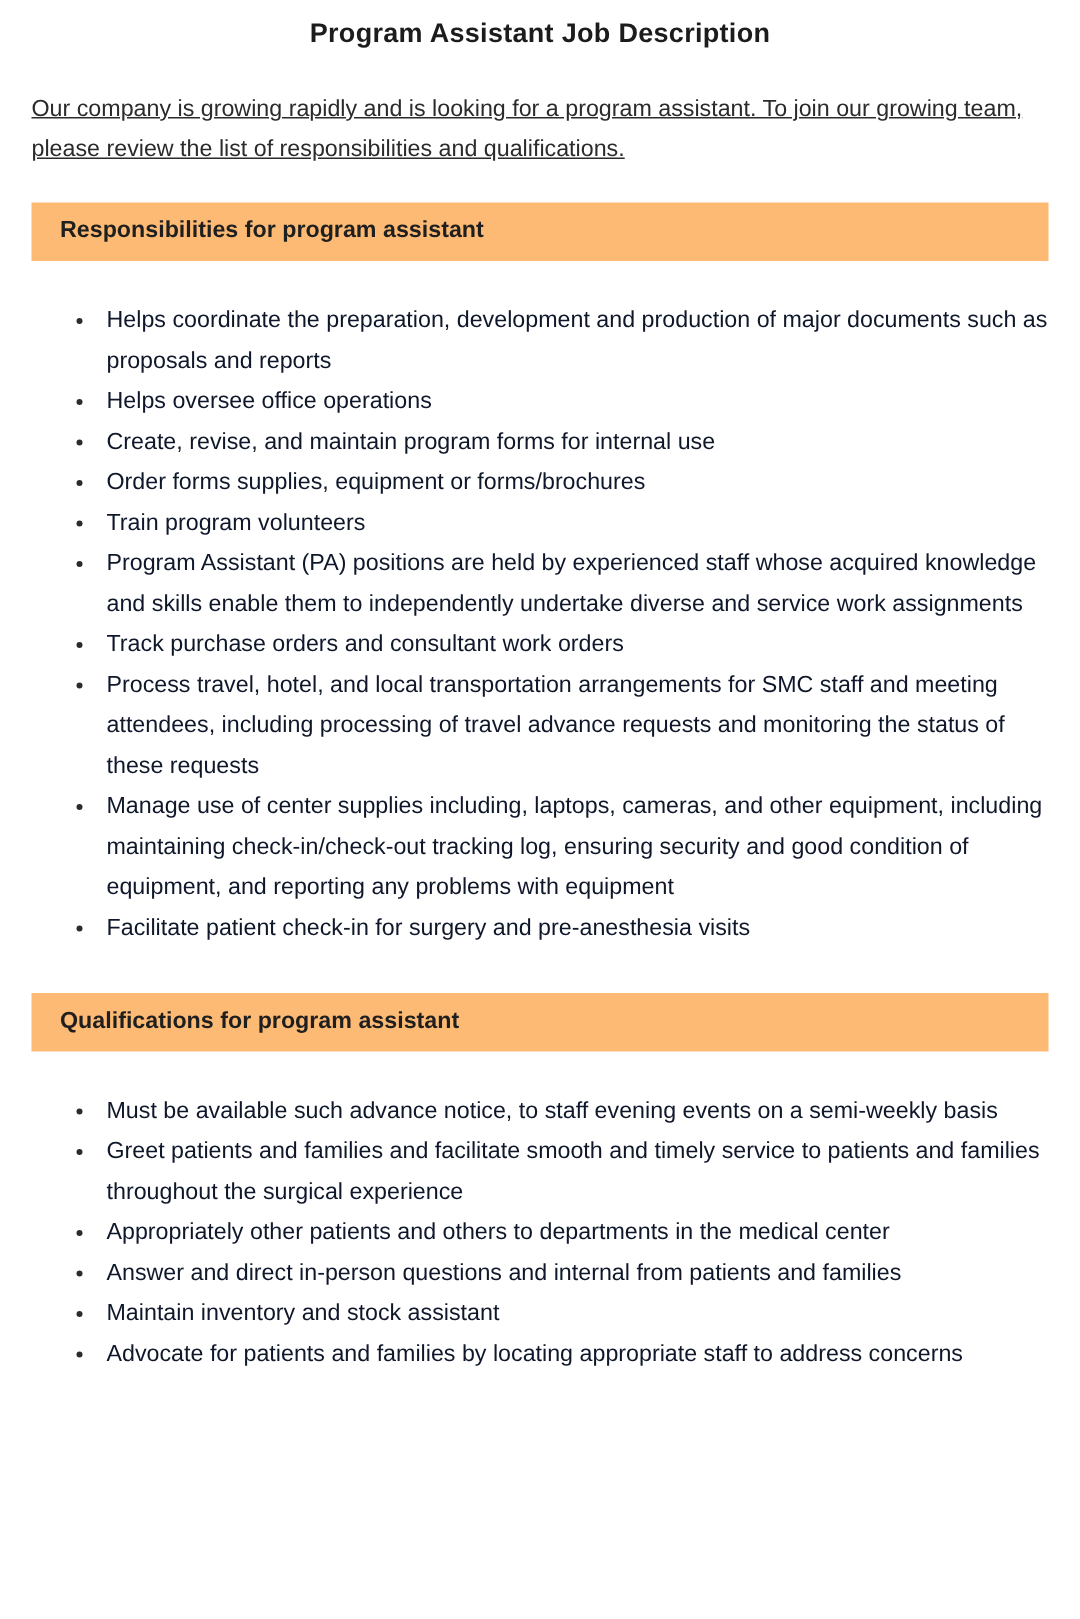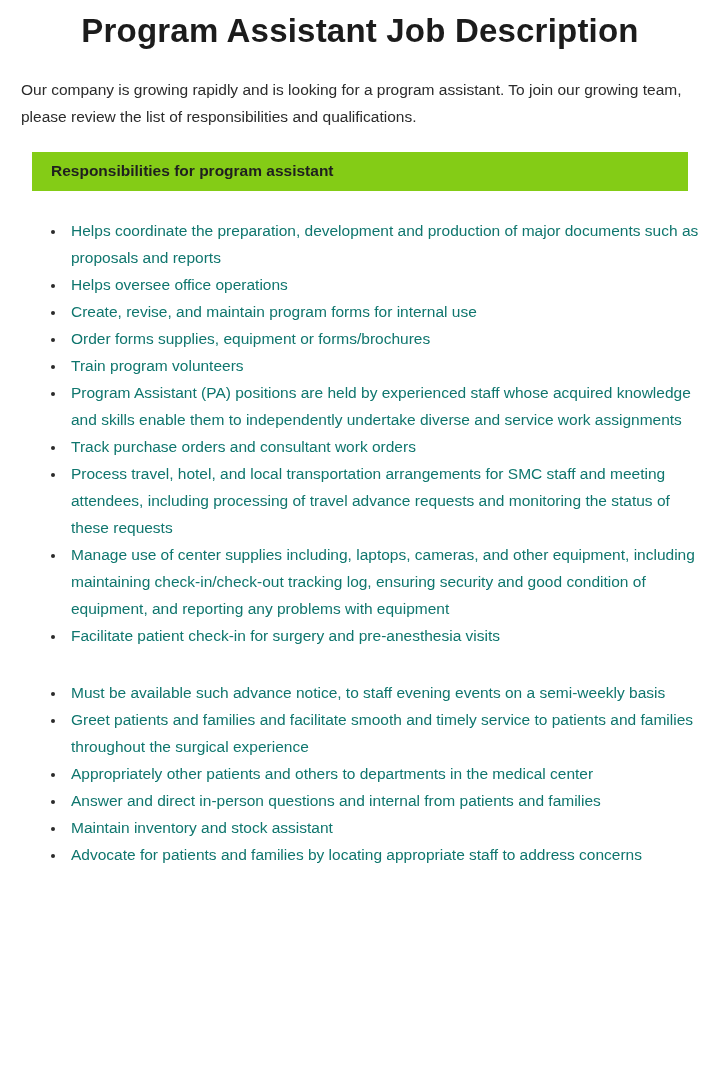--- a/index.html
+++ b/index.html
@@ -12,53 +12,54 @@
     min-height: 1079px;
     box-sizing: border-box;
     font-family: "Liberation Sans", sans-serif;
     color: #2b2b2b;
     -webkit-font-smoothing: antialiased;
   }
   .doc {
     padding: 4px 21px 10px 21px;
   }
   .doc-title {
-    font-size: 33px;
+    font-size: 18px;
     font-weight: 700;
     text-align: center;
     color: #1c1c1c;
     margin: 0;
     padding: 8px 0 0 0;
     letter-spacing: 0.2px;
   }
   .intro {
     font-size: 15.5px;
     line-height: 27px;
     margin: 26px 0 22px 0;
     color: #2b2b2b;
+    text-decoration: underline;
   }
   .section-header {
-    background: #84cc16;
+    background: #fdba74;
     font-size: 15.5px;
     font-weight: 700;
     color: #1f1f1f;
     padding: 10px 19px 11px 19px;
-    margin: 11px;
+    margin: 0;
   }
   ul.bullet-list {
     margin: 26px 0 30px 0;
     padding-left: 45px;
     list-style-type: disc;
   }
   ul.bullet-list li {
     font-size: 15.5px;
     line-height: 27px;
     padding-left: 5px;
     margin: 0;
-    color: #0f766e;
+    color: #0f172a;
   }
   ul.bullet-list li::marker {
     color: #2b2b2b;
     font-size: 13px;
   }
   .section + .section {
     margin-top: 0;
   }
 </style>
 </head>
@@ -80,20 +81,21 @@
         <li>Train program volunteers</li>
         <li>Program Assistant (PA) positions are held by experienced staff whose acquired knowledge and skills enable them to independently undertake diverse and service work assignments</li>
         <li>Track purchase orders and consultant work orders</li>
         <li>Process travel, hotel, and local transportation arrangements for SMC staff and meeting attendees, including processing of travel advance requests and monitoring the status of these requests</li>
         <li>Manage use of center supplies including, laptops, cameras, and other equipment, including maintaining check-in/check-out tracking log, ensuring security and good condition of equipment, and reporting any problems with equipment</li>
         <li>Facilitate patient check-in for surgery and pre-anesthesia visits</li>
       </ul>
   </div>
 
   <div class="section">
+    <div class="section-header">Qualifications for program assistant</div>
     <ul class="bullet-list">
         <li>Must be available such advance notice, to staff evening events on a semi-weekly basis</li>
         <li>Greet patients and families and facilitate smooth and timely service to patients and families throughout the surgical experience</li>
         <li>Appropriately other patients and others to departments in the medical center</li>
         <li>Answer and direct in-person questions and internal from patients and families</li>
         <li>Maintain inventory and stock assistant</li>
         <li>Advocate for patients and families by locating appropriate staff to address concerns</li>
       </ul>
   </div>
 

